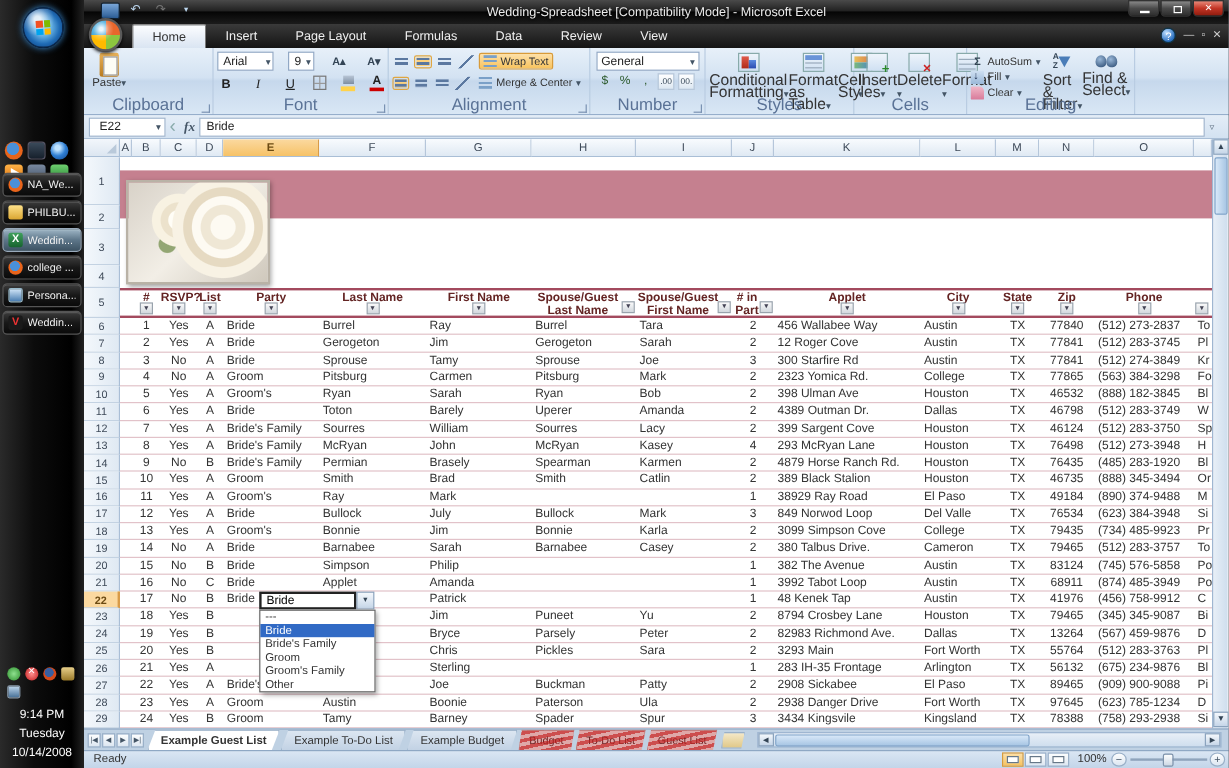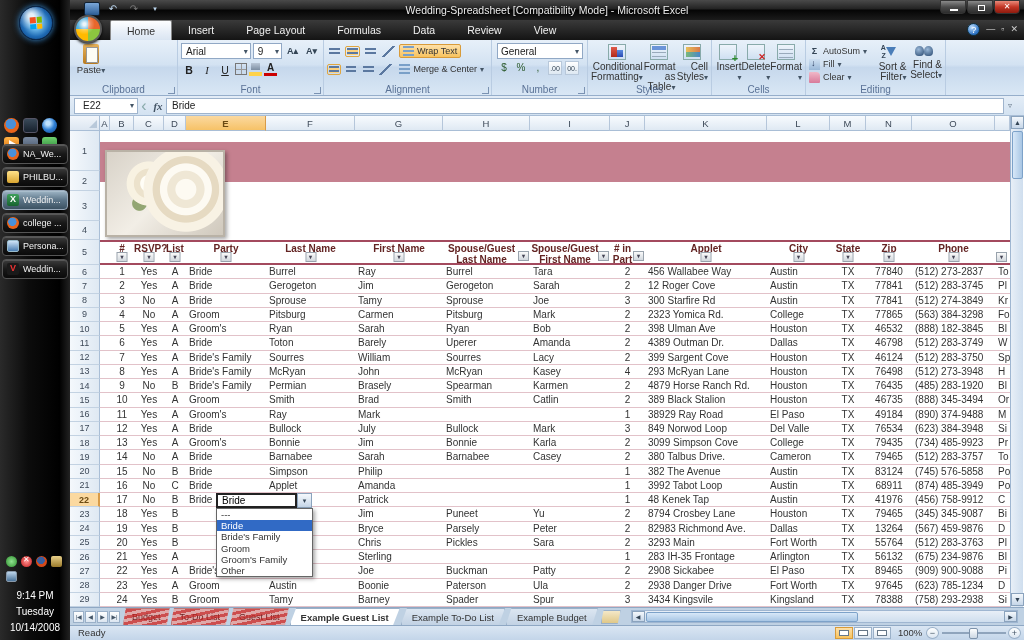--- a/index.html
+++ b/index.html
@@ -85,36 +85,36 @@
     border:1px solid #888;border-bottom:none;border-radius:2px 2px 0 0;}
   .tabrow-right{position:absolute;right:6px;top:3px;display:flex;gap:6px;align-items:center;}
   .help-icon{width:13px;height:13px;border-radius:50%;color:#fff;font-size:9px;line-height:13px;text-align:center;
     background:radial-gradient(circle at 35% 30%,#bfe0ff,#2a6fc0 70%);border:1px solid #134;cursor:pointer;}
   .wk{color:#ccc;font-size:9px;line-height:13px;cursor:pointer;}
 
   .ribbon{position:absolute;left:0;top:40px;width:100%;height:56px;
     background:linear-gradient(#e7f0f9,#d3e2f2 45%,#c6d8ec 50%,#d9e7f5);
     border-bottom:1px solid #96aecb;display:flex;}
   .rgroup{position:relative;height:100%;border-right:1px solid #b9cce2;padding:2px 3px 12px 3px;flex:0 0 auto;}
-  .glabel{position:absolute;left:0;right:0;bottom:0;text-align:center;font-size:10px;color:#5a7296;}
+  .glabel{position:absolute;left:0;right:0;bottom:0;text-align:center;font-size:14px;color:#5a7296;}
   .launcher{position:absolute;right:2px;bottom:1px;width:7px;height:7px;border-right:1px solid #7a92b2;
     border-bottom:1px solid #7a92b2;cursor:pointer;}
   .g-clip{width:108px;display:flex;}
   .paste-btn{width:36px;text-align:center;font-size:9.5px;color:#333;cursor:pointer;padding-top:2px;}
   .clipboard-icon{display:block;margin:0 auto;width:16px;height:20px;background:linear-gradient(#e8b25a,#b97b1f);
     border-radius:2px;position:relative;}
   .clipboard-icon::before{content:"";position:absolute;left:3px;top:3px;width:10px;height:14px;background:#fdfdf6;border:1px solid #999;}
   .clip-col{display:flex;flex-direction:column;gap:1px;padding-top:3px;}
   .sbtn{display:flex;align-items:center;gap:3px;font-size:9px;color:#333;height:13px;cursor:pointer;white-space:nowrap;}
   .mi{width:11px;height:11px;flex:0 0 auto;text-align:center;font-size:9px;line-height:11px;}
   .mi-cut::before{content:"✂";color:#667;}
   .mi-copy{background:linear-gradient(#fff,#dfe8f2);border:1px solid #8aa;box-shadow:2px 2px 0 #b8c8da;width:8px;height:9px;}
   .mi-fp{background:linear-gradient(#e8d26a,#b08a2a);border-radius:1px;}
   .g-font{width:146px;}
-  .frow{display:flex;align-items:center;gap:2px;height:18px;}
+  .frow{display:flex;align-items:center;gap:12px;height:18px;}
   .fontbox,.sizebox{background:#fff;border:1px solid #91a8c5;height:16px;font-size:10px;color:#222;
     display:flex;align-items:center;padding:0 2px 0 4px;cursor:pointer;}
   .fontbox{width:72px;justify-content:space-between;}
   .sizebox{width:30px;justify-content:space-between;}
   .dd::after{content:"▾";font-size:8px;color:#456;}
   .abtn{font-size:9px;font-weight:bold;color:#345;border:1px solid transparent;padding:0 2px;cursor:pointer;}
   .fmt{width:16px;height:15px;text-align:center;font-size:10.5px;line-height:15px;color:#222;cursor:pointer;border:1px solid transparent;border-radius:2px;}
   .fmt.b{font-weight:bold}.fmt.i{font-style:italic;font-family:"Liberation Serif",serif}.fmt.u{text-decoration:underline}
   .bord-ic{width:12px;height:12px;border:1px solid #777;cursor:pointer;
     background:linear-gradient(#999,#999) center/100% 1px no-repeat,linear-gradient(#999,#999) center/1px 100% no-repeat;}
@@ -132,21 +132,21 @@
     border:1px solid transparent;border-radius:2px;padding:1px 3px;white-space:nowrap;}
   .wrapbtn.hl{background:linear-gradient(#fde0a8,#f8c35e);border-color:#d89b3a;}
   .wm-ic{width:11px;height:10px;background:repeating-linear-gradient(#7aa0c8 0 2px,transparent 2px 4px);}
   .g-number{width:96px;}
   .numsel{width:86px;height:16px;background:#fff;border:1px solid #91a8c5;font-size:10px;color:#222;
     display:flex;align-items:center;justify-content:space-between;padding:0 3px;margin:1px 0 2px 2px;cursor:pointer;}
   .nrow{display:flex;gap:3px;align-items:center;padding-left:2px;}
   .nbtn{min-width:14px;height:14px;text-align:center;font-size:10px;line-height:14px;color:#2c5a2c;cursor:pointer;}
   .nbtn.sm{font-size:7px;color:#345;border:1px solid #b8c8da;background:linear-gradient(#fff,#dde8f2);padding:0 1px;}
   .g-styles{width:124px;display:flex;}
-  .bigbtn{flex:1;text-align:right;font-size:10px;color:#333;cursor:pointer;padding-top:2px;line-height:10px;}
+  .bigbtn{flex:1;text-align:left;font-size:13px;color:#333;cursor:pointer;padding-top:2px;line-height:10px;}
   .ic-cf,.ic-ft,.ic-cs,.ic-ins,.ic-del,.ic-fmt{display:block;margin:0 auto 2px;width:18px;height:16px;border:1px solid #8aa;
     background:linear-gradient(#eef4fb,#cfe0f2);position:relative;}
   .ic-cf::before{content:"";position:absolute;left:2px;top:2px;width:6px;height:10px;background:linear-gradient(#e05a4a,#b02a1a);}
   .ic-cf::after{content:"";position:absolute;right:2px;top:5px;width:6px;height:7px;background:linear-gradient(#5a8ae0,#2a4ab0);}
   .ic-ft::before{content:"";position:absolute;left:1px;top:1px;right:1px;height:4px;background:#6a94d8;}
   .ic-ft::after{content:"";position:absolute;left:1px;top:7px;right:1px;height:1px;background:#9ab;box-shadow:0 4px 0 #9ab;}
   .ic-cs::before{content:"";position:absolute;left:2px;top:2px;width:14px;height:5px;background:linear-gradient(90deg,#e8c05a,#d87a4a);}
   .ic-cs::after{content:"";position:absolute;left:2px;bottom:2px;width:14px;height:5px;background:linear-gradient(90deg,#7ab87a,#4a88c8);}
   .ic-ins::before{content:"+";position:absolute;right:-2px;bottom:-4px;color:#2a8a2a;font-weight:bold;font-size:11px;}
   .ic-del::before{content:"✕";position:absolute;right:-2px;bottom:-3px;color:#c22;font-weight:bold;font-size:9px;}
@@ -1100,29 +1100,29 @@
       </div>
     </div>
 
     <div class="tabsrow">
       <div class="navbtns">
         <span class="nav">|◀</span>
         <span class="nav">◀</span>
         <span class="nav">▶</span>
         <span class="nav">▶|</span>
       </div>
+      <div id="sheet-tabs">
+          <div class="stab active">Example Guest List</div>
+          <div class="stab">Example To-Do List</div>
+          <div class="stab">Example Budget</div>
+        </div>
       <div id="crossed-tabs">
           <div class="xtab">Budget</div>
           <div class="xtab">To-Do List</div>
           <div class="xtab">Guest List</div>
-        </div>
-      <div id="sheet-tabs">
-          <div class="stab active">Example Guest List</div>
-          <div class="stab">Example To-Do List</div>
-          <div class="stab">Example Budget</div>
         </div>
       <div class="newsheet"></div>
       <div class="hscroll">
         <span class="harr" style="left:0;">◀</span>
         <span class="hthumb"></span>
         <span class="harr" style="right:0;">▶</span>
       </div>
     </div>
 
     <div class="statusbar">

